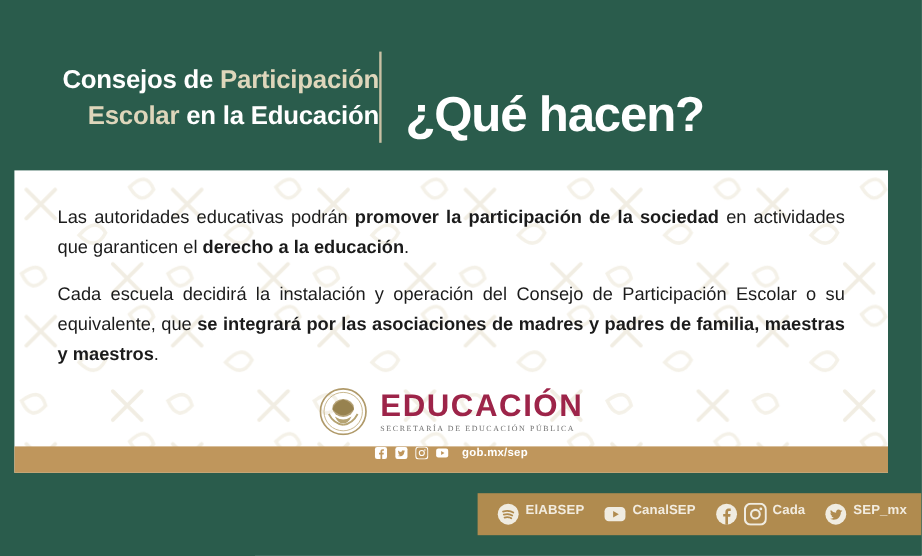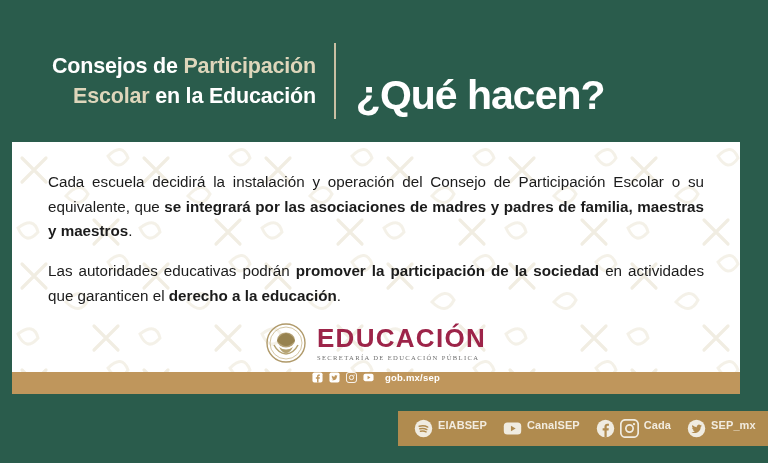--- a/index.html
+++ b/index.html
@@ -33,21 +33,20 @@
     margin-left:52px;
     margin-top:22px;
   }
   .title-left {
     text-align:right;
     font-weight:bold;
     font-size:21.5px;
     line-height:1.40;
     letter-spacing:-0.2px;
     color:#ffffff;
-    padding-right:18px;
     white-space:nowrap;
   }
   .title-left .accent { color:#ded6bb; }
   .divider {
     width:2px;
     height:76px;
     background:#c9c0a4;
     flex:0 0 auto;
   }
   .title-right {
@@ -191,22 +190,22 @@
             <path d="M54 54 q14 -16 22 -2 q-8 16 -22 2 z"></path>
             <path d="M6 86 q16 -12 20 4 q-12 14 -20 -4 z"></path>
             <path d="M96 14 q14 -14 20 2 q-10 15 -20 -2 z"></path>
           </g>
         </pattern>
       </defs>
       <rect width="728" height="252" fill="url(#wm)"></rect>
     </svg>
 
     <div class="body-text">
+      <p><span>Las autoridades educativas podrán </span><b>promover la participación de la sociedad</b><span> en actividades que garanticen el </span><b>derecho a la educación</b><span>.</span></p>
       <p><span>Cada escuela decidirá la instalación y operación del Consejo de Participación Escolar o su equivalente, que </span><b>se integrará por las asociaciones de madres y padres de familia, maestras y maestros</b><span>.</span></p>
-      <p><span>Las autoridades educativas podrán </span><b>promover la participación de la sociedad</b><span> en actividades que garanticen el </span><b>derecho a la educación</b><span>.</span></p>
     </div>
 
     <div class="logo-row">
       <svg class="emblem" viewBox="0 0 40 40" aria-hidden="true">
         <circle cx="20" cy="20" r="19" fill="none" stroke="#b09a6a" stroke-width="1.4"></circle>
         <circle cx="20" cy="20" r="16" fill="none" stroke="#c8b68c" stroke-width="0.8"></circle>
         <ellipse cx="20" cy="17" rx="9" ry="7.5" fill="#a8925f" opacity="0.85"></ellipse>
         <path d="M20 10 q7 2 9 8 q-5 5 -9 5 q-4 0 -9 -5 q2 -6 9 -8 z" fill="#97824f"></path>
         <path d="M13 24 q7 5 14 0 q-3 6 -7 6 q-4 0 -7 -6 z" fill="#b5a372"></path>
         <path d="M8 22 q4 8 12 9" fill="none" stroke="#b5a372" stroke-width="1.5"></path>

